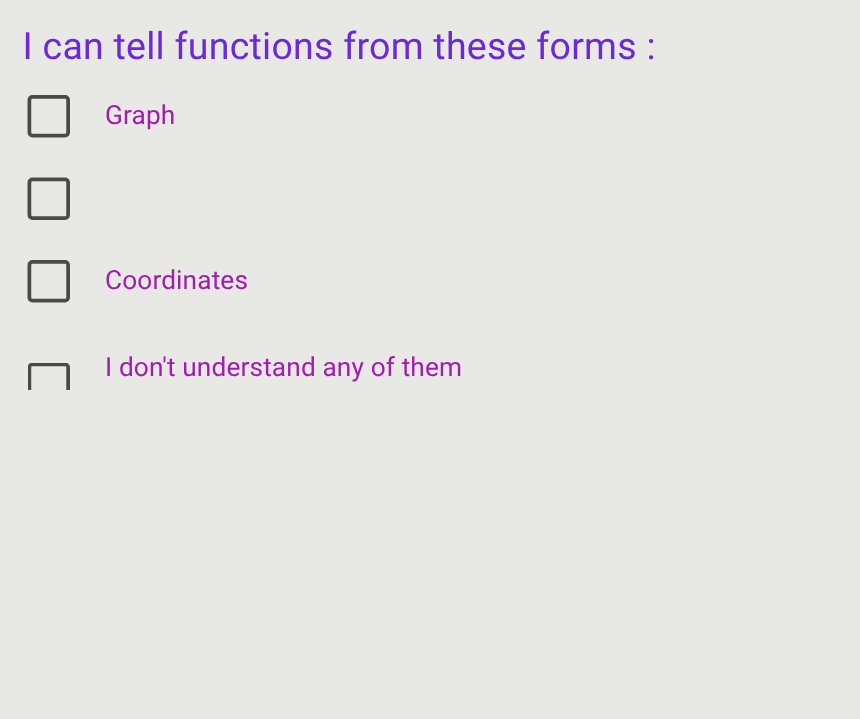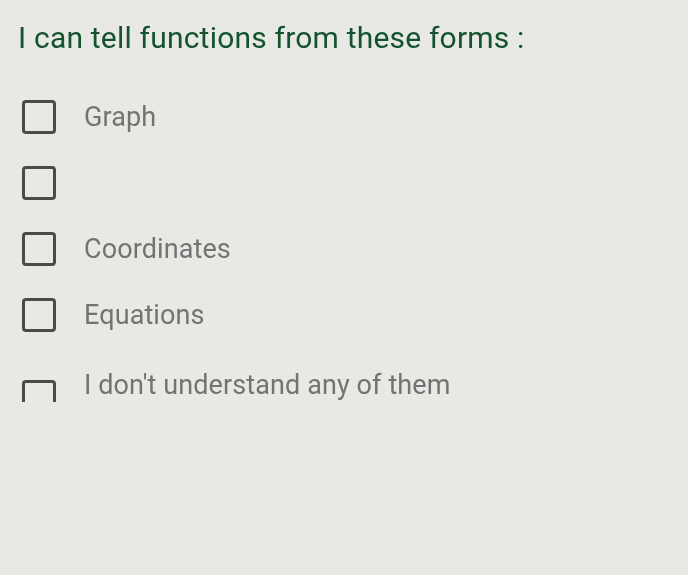--- a/index.html
+++ b/index.html
@@ -12,22 +12,22 @@
       height: 575px;
       background: #e8e8e5;
       font-family: 'Roboto', 'Helvetica Neue', Arial, sans-serif;
       padding: 20px 18px;
       overflow: hidden;
       color: #2a2a2a;
     }
     .question-title {
       font-size: 30px;
       font-weight: 400;
-      color: #14532d;
-      margin-bottom: 44px;
+      color: #6d28d9;
+      margin-bottom: 20px;
       letter-spacing: 0.2px;
       line-height: 1.2;
     }
     .options-list {
       display: flex;
       flex-direction: column;
       gap: 32px;
       padding-left: 4px;
     }
     .option-item {
@@ -38,23 +38,23 @@
     .checkbox {
       width: 34px;
       height: 34px;
       border: 3px solid #4a4a4a;
       border-radius: 4px;
       background: transparent;
       cursor: pointer;
       flex-shrink: 0;
     }
     .option-label {
-      font-size: 27px;
+      font-size: 21px;
       font-weight: 400;
-      color: #737373;
+      color: #a21caf;
       letter-spacing: 0.1px;
     }
     .option-item.cutoff {
       margin-top: 4px;
     }
     .option-item.cutoff .option-label {
       overflow: hidden;
       white-space: nowrap;
     }
     .option-item.cutoff .checkbox {
@@ -75,21 +75,17 @@
     <div class="checkbox"></div>
     <div class="option-label">Graph</div>
   </div>
   <div class="option-item">
     <div class="checkbox"></div>
   </div>
   <div class="option-item">
     <div class="checkbox"></div>
     <div class="option-label">Coordinates</div>
   </div>
-  <div class="option-item">
-    <div class="checkbox"></div>
-    <div class="option-label">Equations</div>
-  </div>
   <div class="option-item cutoff">
     <div class="checkbox"></div>
     <div class="option-label">I don't understand any of them</div>
   </div>
 </div>
 
 </body></html>

